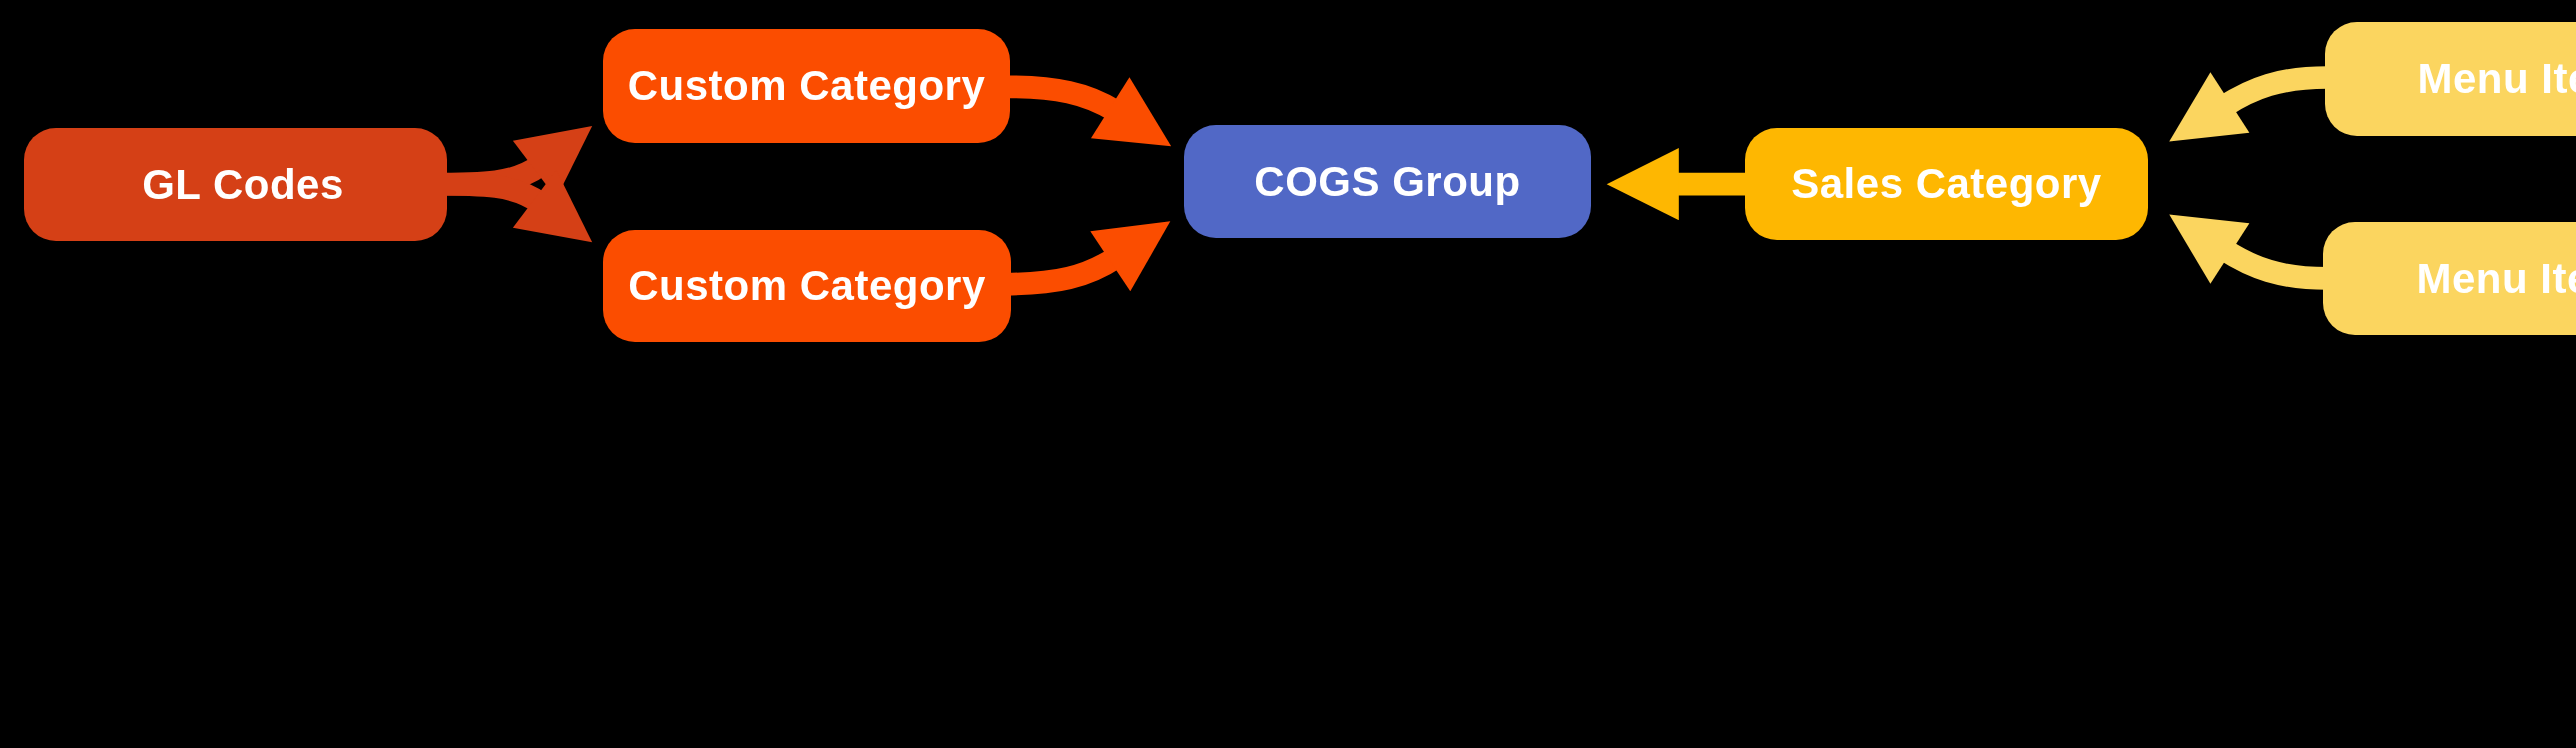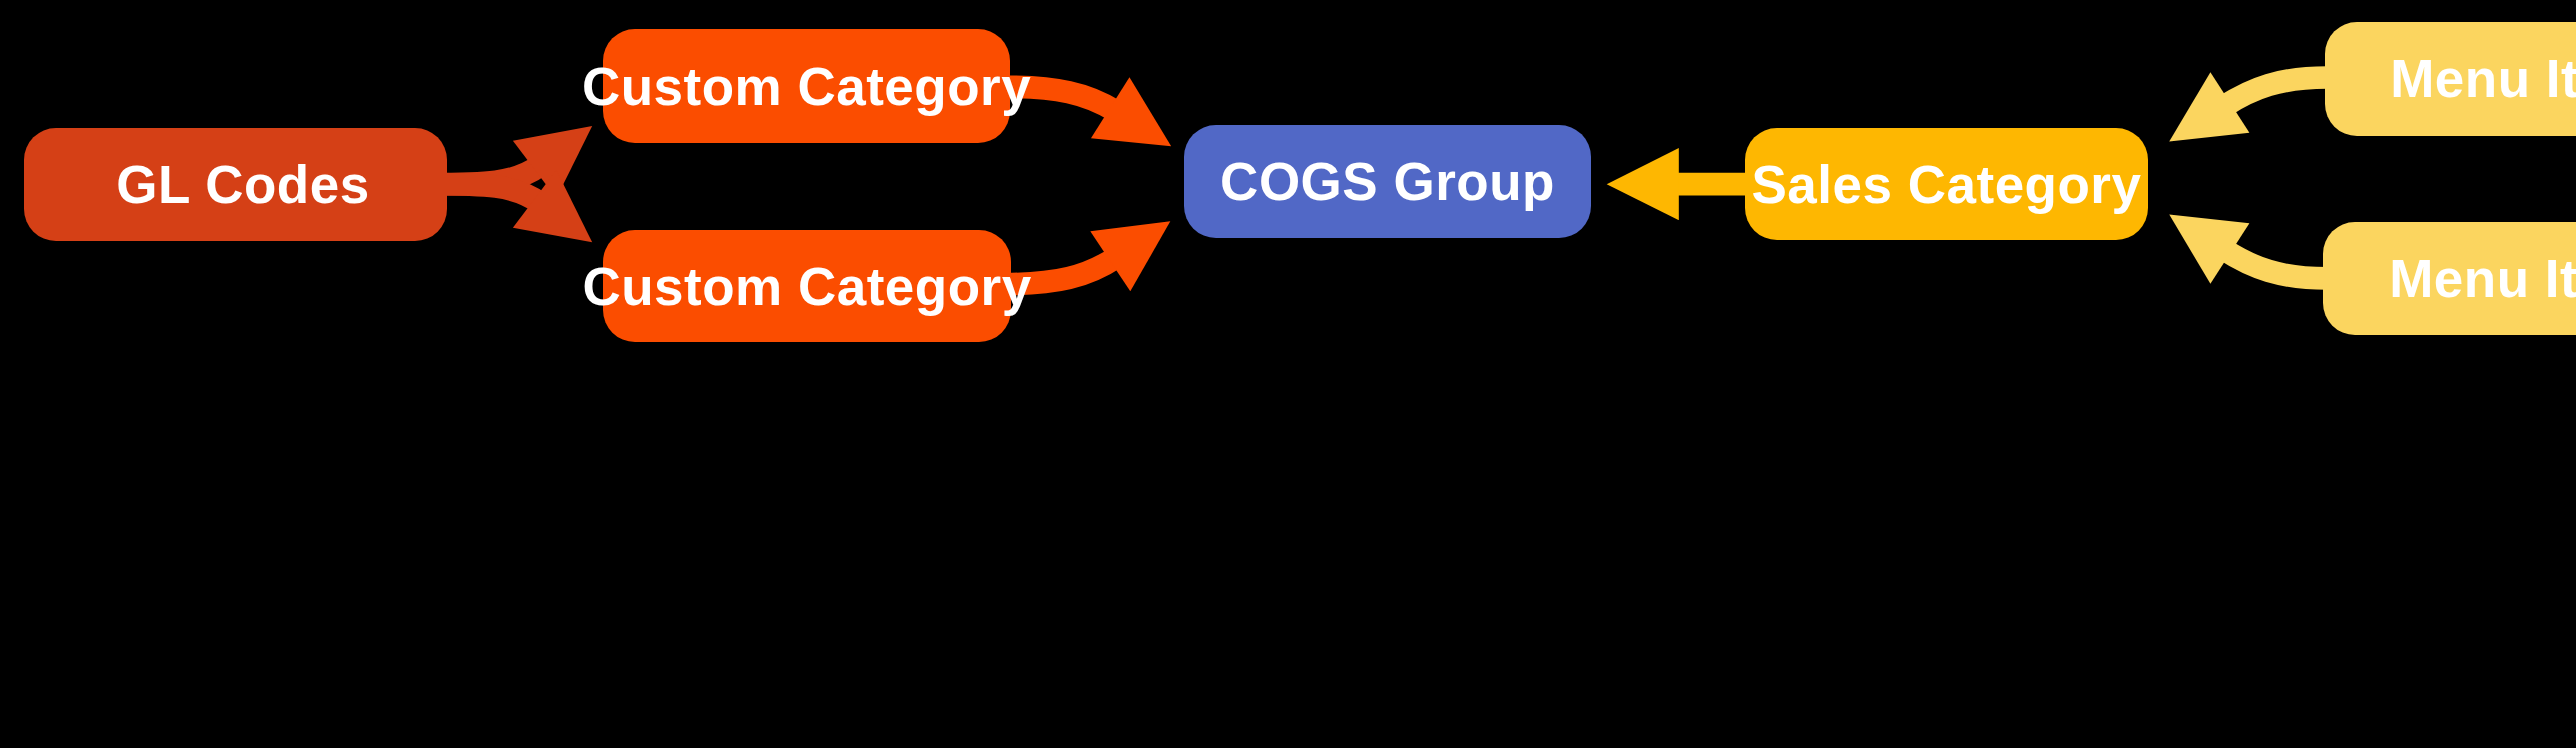--- a/index.html
+++ b/index.html
@@ -23,21 +23,21 @@
     height: 749px;
     display: block;
   }
   .node {
     position: absolute;
     border-radius: 32px;
     display: flex;
     align-items: center;
     justify-content: center;
     color: #FFFFFF;
-    font-size: 53px;
+    font-size: 42px;
     font-weight: bold;
     letter-spacing: 0.5px;
     white-space: nowrap;
   }
   .node-gl        { left: 24px;   top: 128px; width: 408px; height: 113px; background: #D54016; padding-left: 15px; }
   .node-cc1       { left: 603px; top: 29px;  width: 407px; height: 114px; background: #FB4D00; }
   .node-cc2       { left: 603px; top: 230px; width: 408px; height: 112px; background: #FB4D00; }
   .node-cogs      { left: 1184px; top: 125px; width: 407px; height: 113px; background: #5168C6; }
   .node-sales     { left: 1745px; top: 128px; width: 403px; height: 112px; background: #FEB701; }
   .node-menu1     { left: 2325px; top: 21.6px;  width: 397px; height: 114px; background: #FBD55F; }

